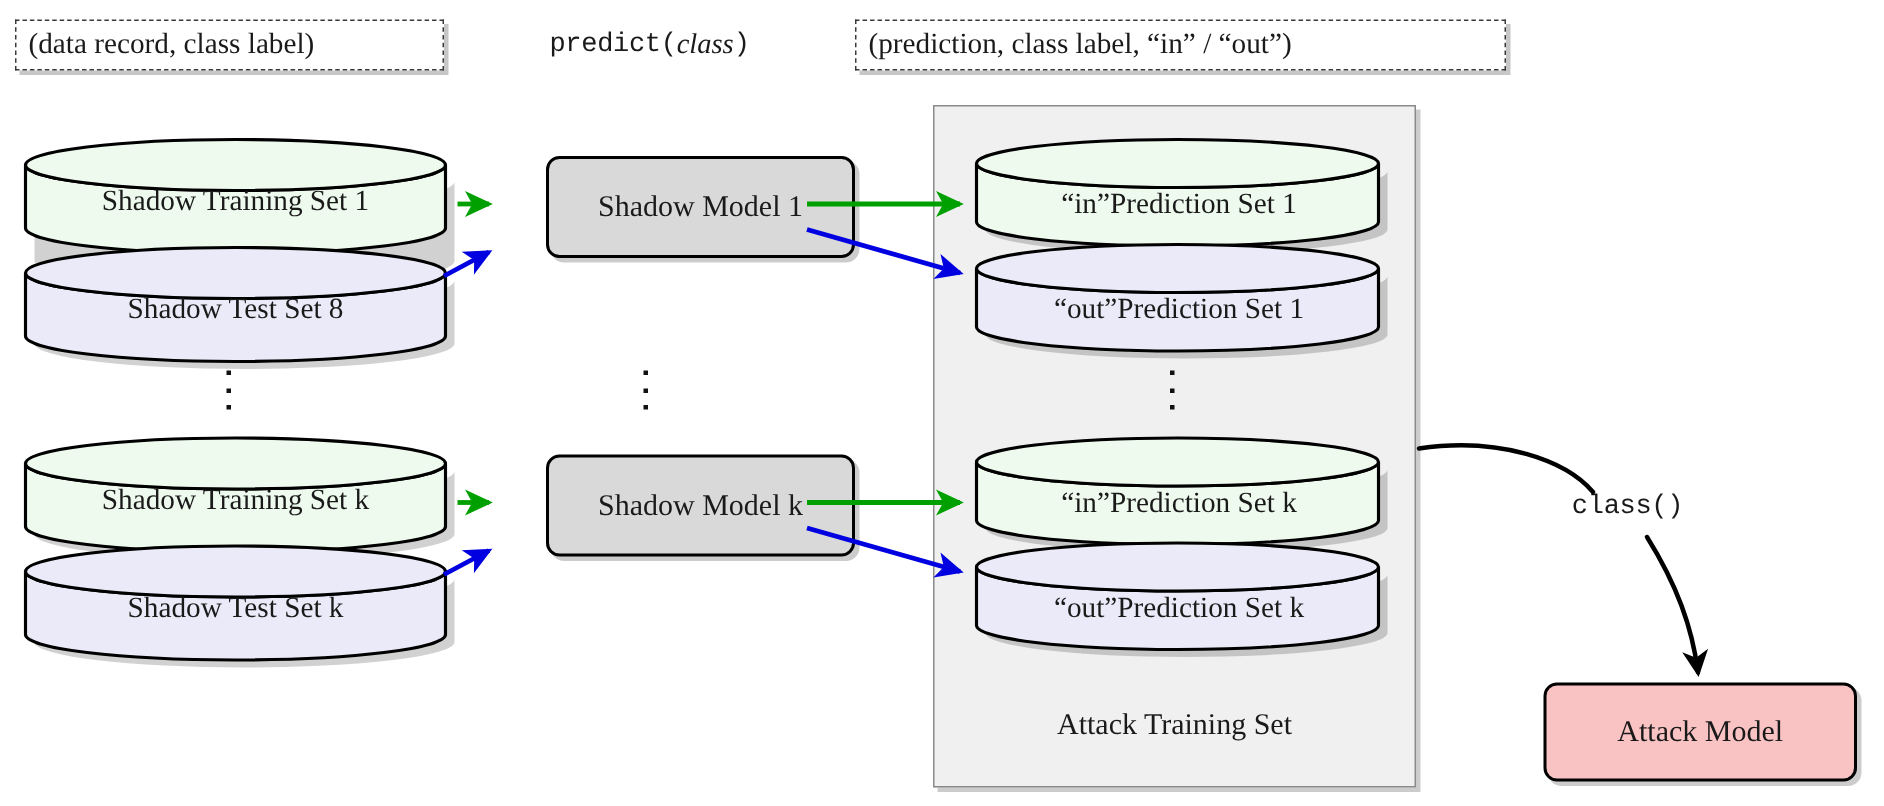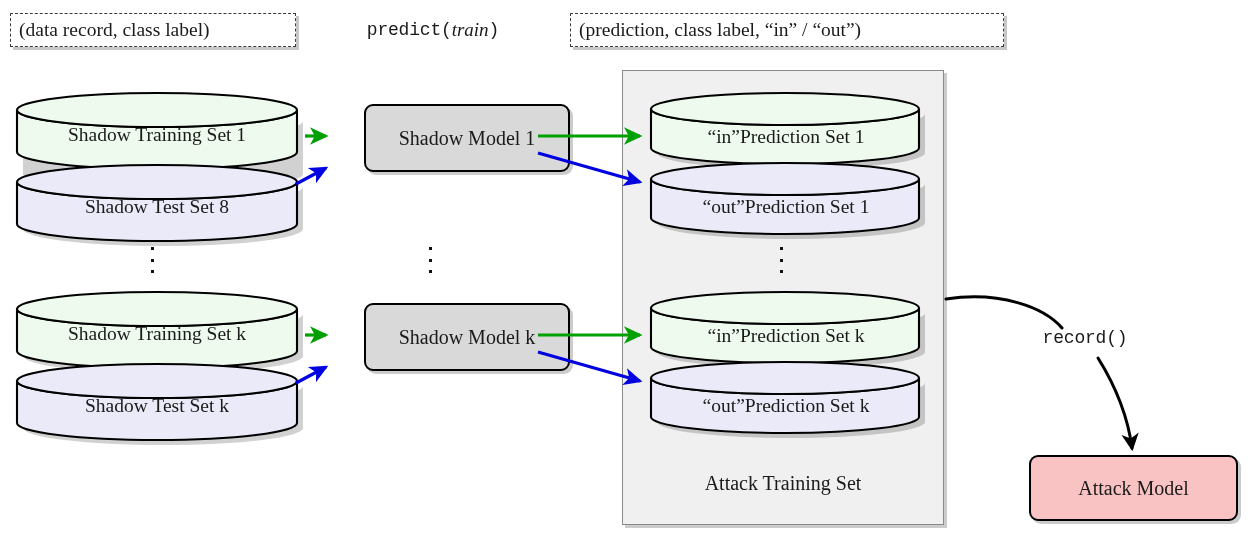--- a/index.html
+++ b/index.html
@@ -85,21 +85,21 @@
 <body>
 
 <div id="stage">
 
   <div class="dashbox" style="left:10px;top:13px;width:286px;height:34px;">
     <span>(data record, class label)</span>
   </div>
 
   <div class="plain-caption" style="left:340px;top:13px;width:186px;height:34px;">
     <span class="mono">predict(</span>
-      <span class="ital" style="font-size:19px;">train</span>
+      <span class="ital" style="font-size:19px;">class</span>
       <span class="mono">)</span>
   </div>
 
   <div class="dashbox" style="left:570px;top:13px;width:434px;height:34px;">
     <span>(prediction, class label, “</span>
       <span class="bold">in</span>
       <span>” / “</span>
       <span class="bold">out</span>
       <span>”)</span>
   </div>
@@ -214,21 +214,21 @@
       <i></i>
       <i></i>
   </div>
   <div class="vdots" style="left:780px;top:247px;">
     <i></i>
       <i></i>
       <i></i>
   </div>
 
   <div class="plain-caption" style="left:1030px;top:325px;width:110px;height:26px;">
-    <span class="mono">record()</span>
+    <span class="mono">class()</span>
   </div>
 
   <div class="rbox attack" style="left:1029px;top:455px;width:209px;height:66px;">
     <span>Attack Model</span>
   </div>
 
   <svg id="arrows">
     <defs>
       <marker id="ahGreen" markerWidth="7" markerHeight="7" refX="5.4" refY="3.2" orient="auto" markerUnits="strokeWidth">
         <path d="M0.4,0.5 L6.2,3.2 L0.4,5.9 L1.9,3.2 Z" fill="#00a000"></path>

